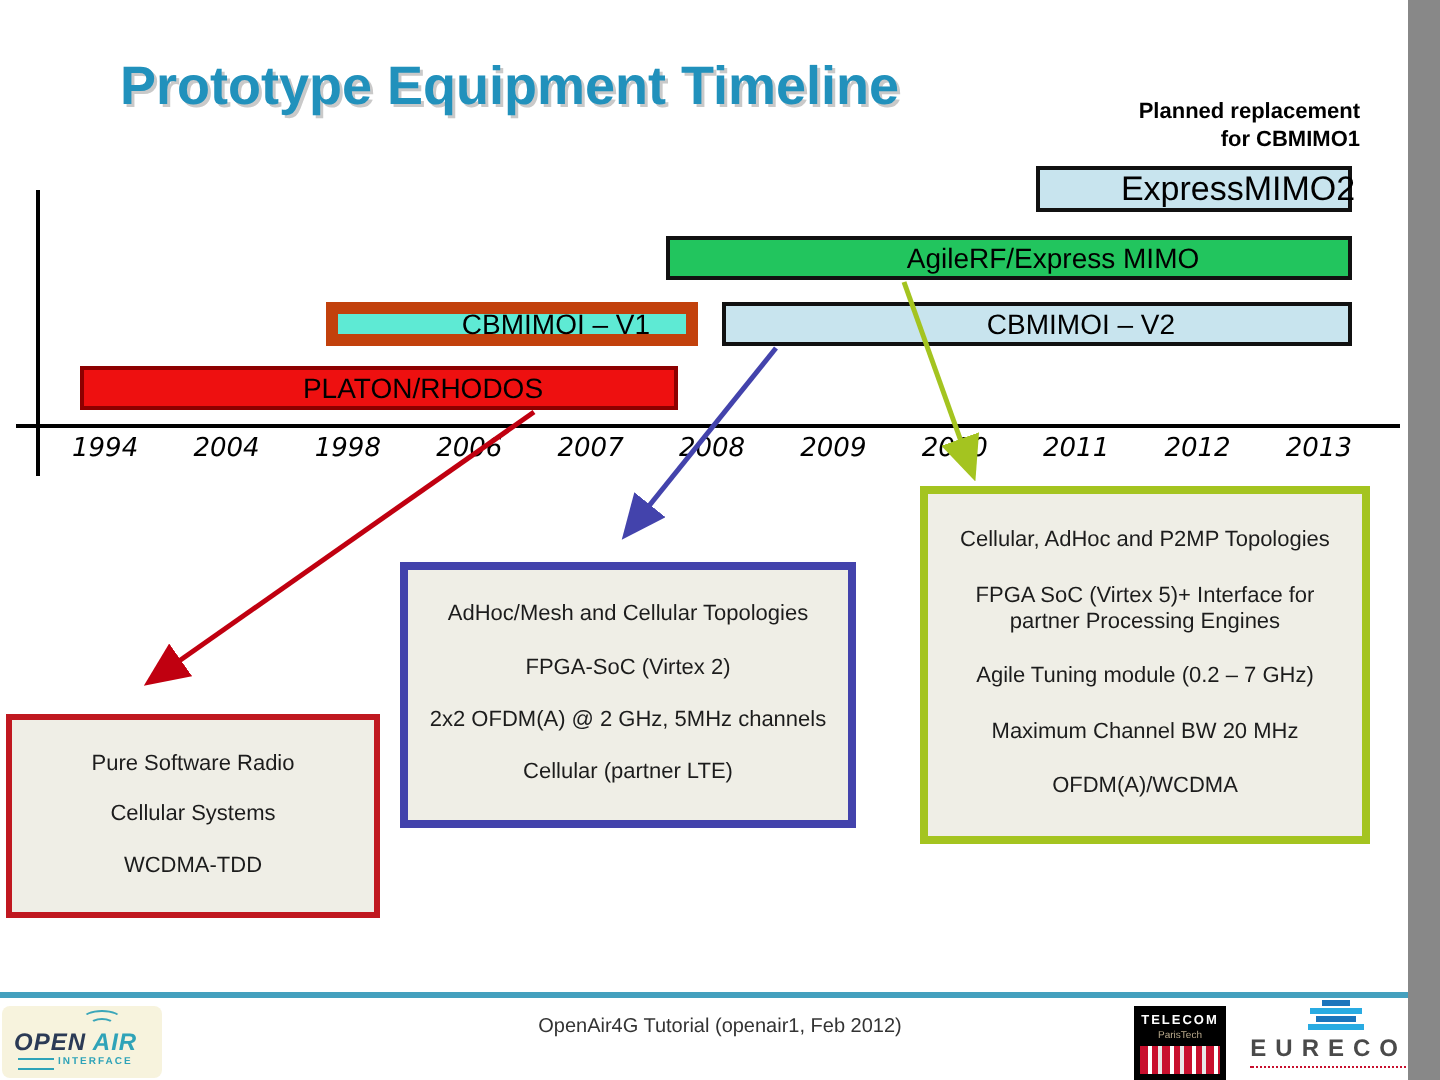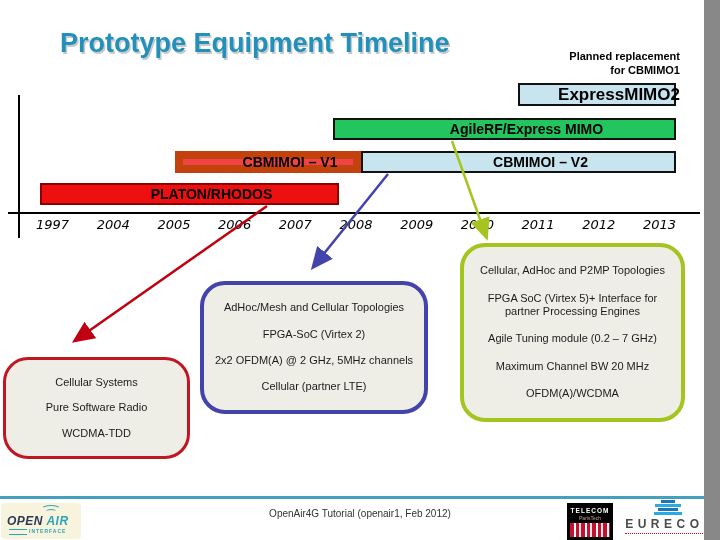--- a/index.html
+++ b/index.html
@@ -13,42 +13,41 @@
     color:#2191bc;letter-spacing:0px;text-shadow:1.5px 1.5px 0 #c9c9c9;
   }
   
   #annotation{
     position:absolute;left:515px;top:50px;width:165px;text-align:right;
     font-size:11px;font-weight:bold;line-height:1.25;white-space:pre-line;color:#000;
   }
   
   .bar{
     position:absolute;display:flex;align-items:center;justify-content:center;
-    font-weight:bold;color:#000;box-sizing:border-box;padding-left:44px;
+    font-weight:normal;color:#000;box-sizing:border-box;padding-left:44px;
   }
   #bar-express{left:518px;top:83px;width:158px;height:23px;background:#c8e4ee;border:2px solid #111;font-size:17px;}
   #bar-agile{left:333px;top:118px;width:343px;height:22px;background:#22c55e;border:2px solid #111;font-size:14px;}
-  #bar-v1{left:175px;top:151px;width:186px;height:22px;background:#ef4444;border:8px solid #c2410c;font-size:14px;}
+  #bar-v1{left:163px;top:151px;width:186px;height:22px;background:#5eead4;border:6px solid #c2410c;font-size:14px;}
   #bar-v2{left:361px;top:151px;width:315px;height:22px;background:#c8e4ee;border:2px solid #111;font-size:14px;}
   #bar-platon{left:40px;top:183px;width:299px;height:22px;background:#ee1010;border:2px solid #8d0000;font-size:14px;}
   
   #axis-h{position:absolute;left:8px;top:212px;width:692px;height:2px;background:#000;}
   #axis-v{position:absolute;left:18px;top:95px;width:2px;height:143px;background:#000;}
   #years{
     position:absolute;left:36px;top:217px;width:640px;display:flex;
     justify-content:space-between;font-size:13px;font-style:italic;color:#000;
     font-family:"DejaVu Sans",sans-serif;
   }
   
   .detailbox{
     position:absolute;background:#efeee6;box-sizing:border-box;
     display:flex;flex-direction:column;justify-content:space-evenly;
     text-align:center;font-size:11px;line-height:1.25;color:#1c1c1c;
     padding:4px 6px;
-    border-radius:25px;
   }
   .detailbox p{margin:0;}
   #box-platon{left:3px;top:357px;width:187px;height:102px;border:3px solid #c01820;}
   #box-cbmimoi{left:200px;top:281px;width:228px;height:133px;border:4px solid #4343ac;}
   #box-express{left:460px;top:243px;width:225px;height:179px;border:4px solid #a4c420;}
   
   #arrows{position:absolute;left:0;top:0;width:720px;height:540px;pointer-events:none;}
   
   #footer-line{position:absolute;left:0px;top:496px;width:708px;height:3px;background:#44a0be;}
   #footer-caption{
@@ -99,23 +98,23 @@
 
   <div id="bar-express" class="bar">ExpressMIMO2</div>
   <div id="bar-agile" class="bar">AgileRF/Express MIMO</div>
   <div id="bar-v1" class="bar">CBMIMOI – V1</div>
   <div id="bar-v2" class="bar">CBMIMOI – V2</div>
   <div id="bar-platon" class="bar">PLATON/RHODOS</div>
 
   <div id="axis-h"></div>
   <div id="axis-v"></div>
   <div id="years">
-    <span>1997</span>
+    <span>1994</span>
     <span>2004</span>
-    <span>2005</span>
+    <span>1998</span>
     <span>2006</span>
     <span>2007</span>
     <span>2008</span>
     <span>2009</span>
     <span>2010</span>
     <span>2011</span>
     <span>2012</span>
     <span>2013</span>
   </div>
 
@@ -130,22 +129,22 @@
       <marker id="head-green" markerWidth="9" markerHeight="8" refX="7" refY="4" orient="auto">
         <path d="M0,0 L9,4 L0,8 z" fill="#a4c420"></path>
       </marker>
     </defs>
     <line x1="267" y1="206" x2="76" y2="340" stroke="#c00010" stroke-width="2.5" marker-end="url(#head-red)"></line>
     <line x1="388" y1="174" x2="314" y2="266" stroke="#4343ac" stroke-width="2.5" marker-end="url(#head-blue)"></line>
     <line x1="452" y1="141" x2="486" y2="236" stroke="#a4c420" stroke-width="2.5" marker-end="url(#head-green)"></line>
   </svg>
 
   <div id="box-platon" class="detailbox">
+    <p>Pure Software Radio</p>
     <p>Cellular Systems</p>
-    <p>Pure Software Radio</p>
     <p>WCDMA-TDD</p>
   </div>
 
   <div id="box-cbmimoi" class="detailbox">
     <p>AdHoc/Mesh and Cellular Topologies</p>
     <p>FPGA-SoC (Virtex 2)</p>
     <p>2x2 OFDM(A) @ 2 GHz, 5MHz channels</p>
     <p>Cellular (partner LTE)</p>
   </div>
 

